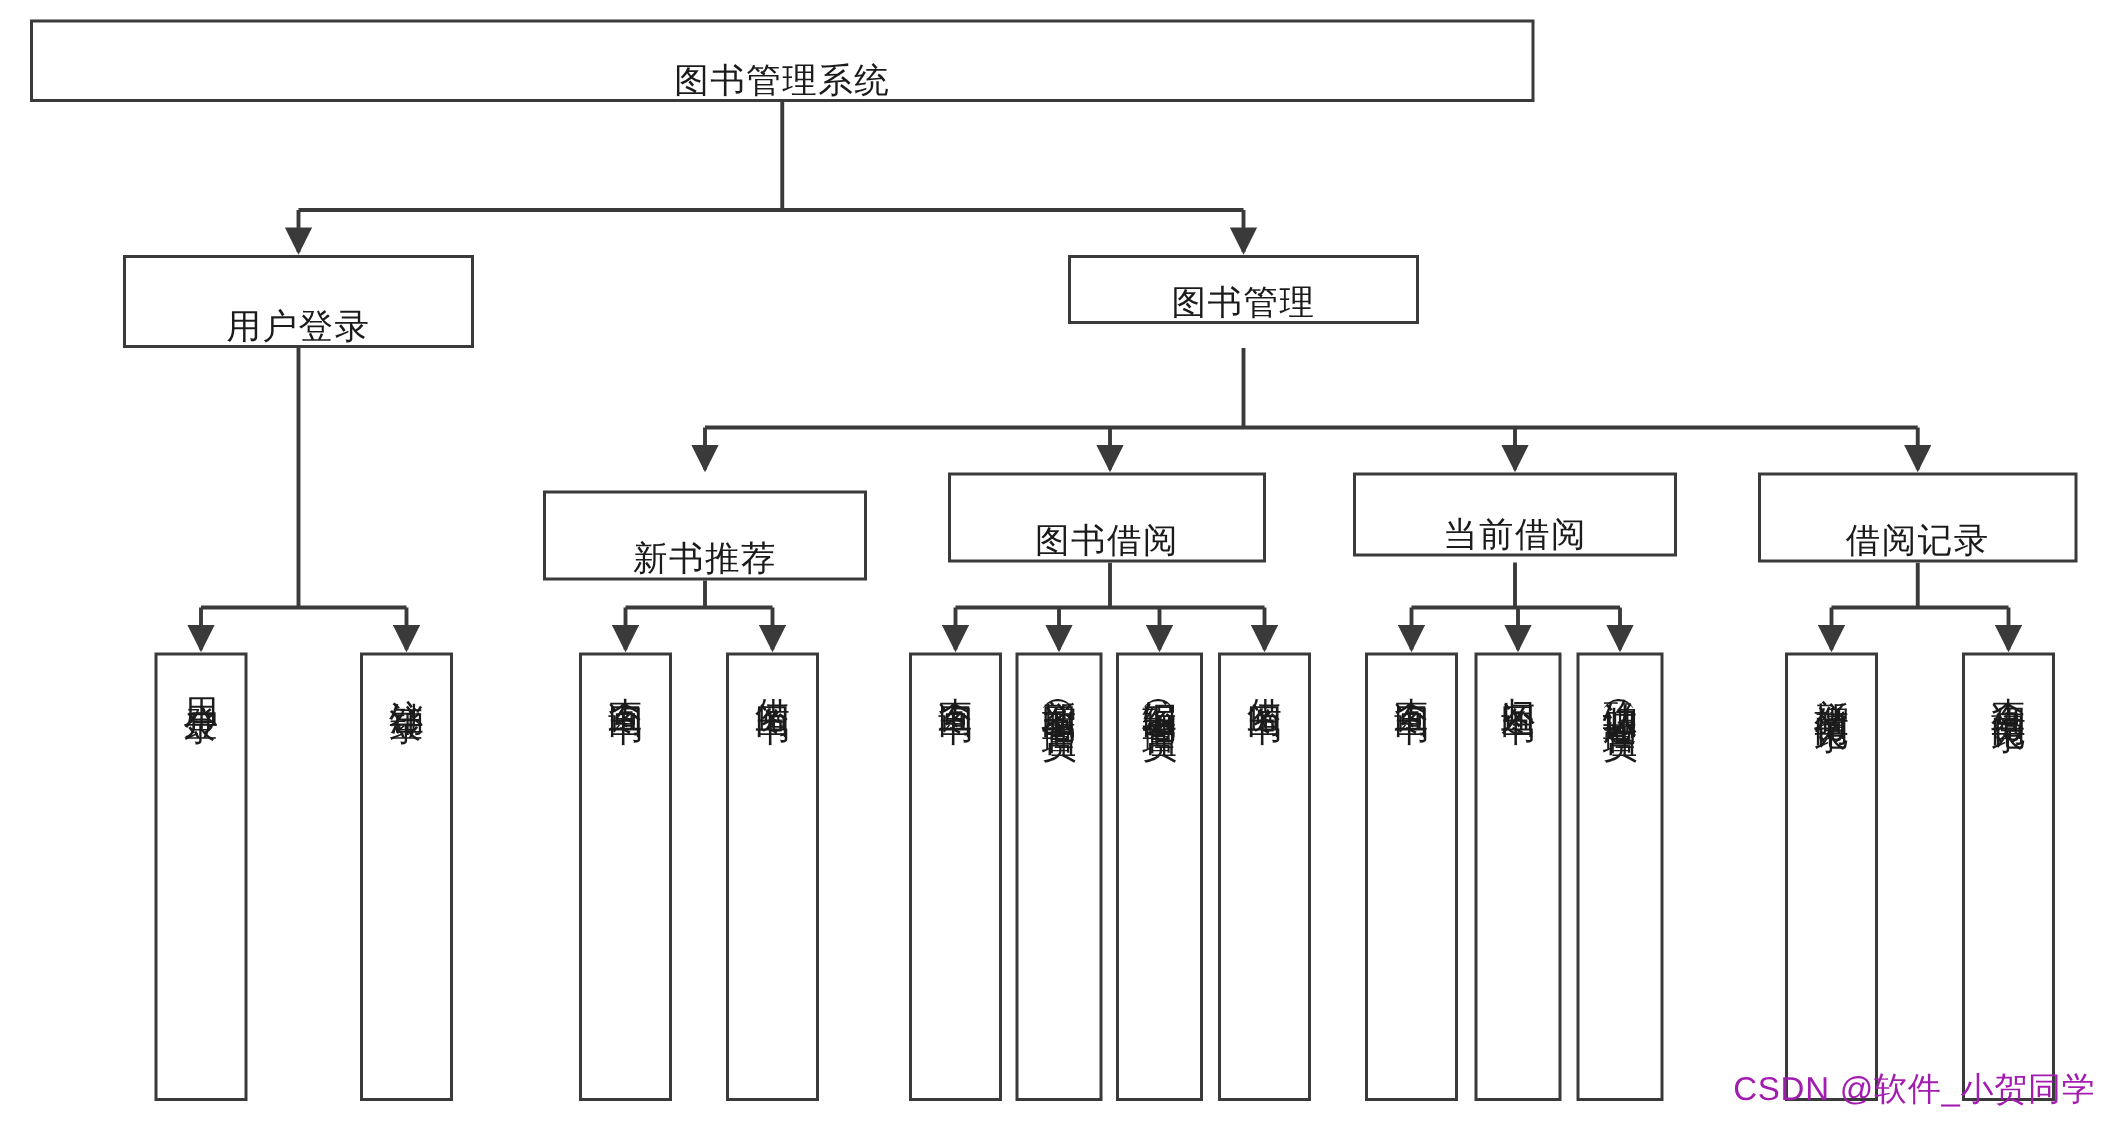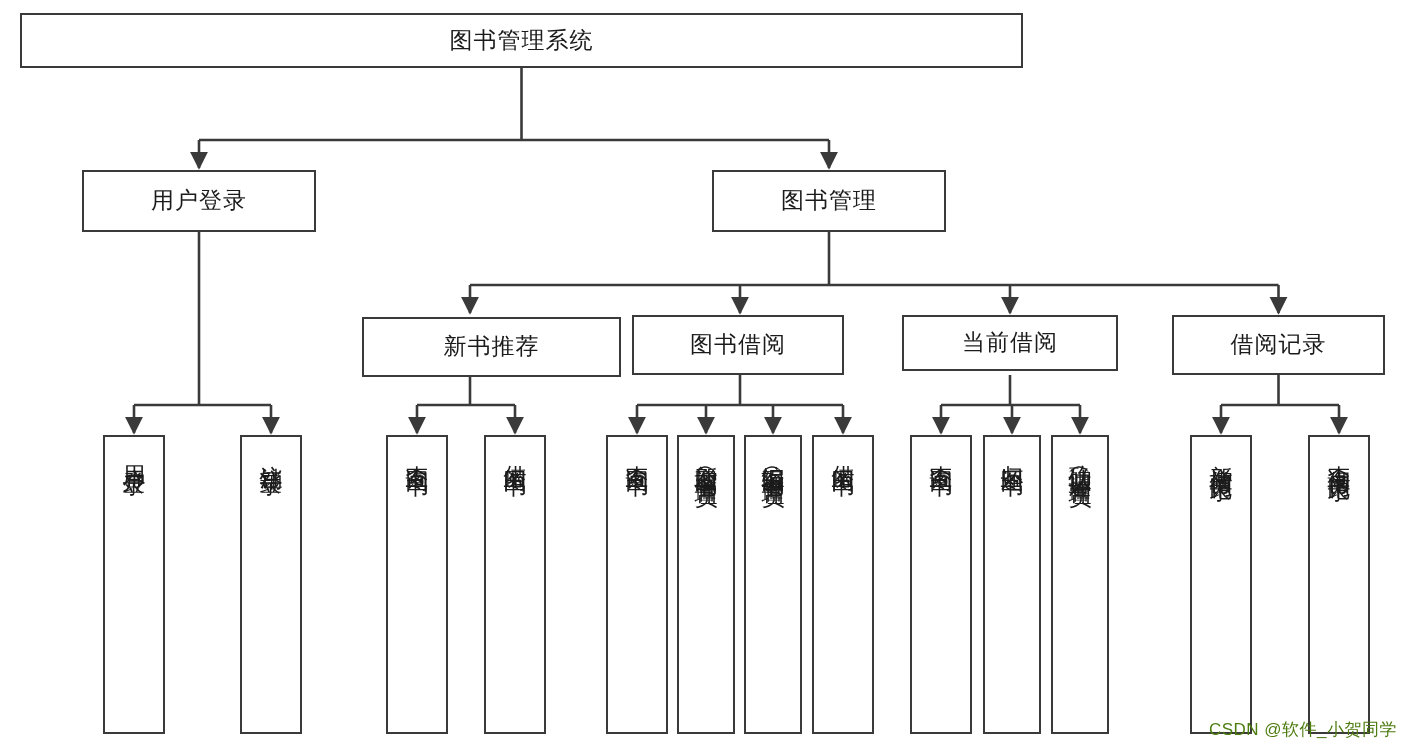--- a/index.html
+++ b/index.html
@@ -3,27 +3,27 @@
 <meta charset="utf-8">
 <style>
   html,body{margin:0;padding:0;background:#ffffff;}
   body{width:1405px;height:747px;overflow:hidden;
        font-family:"Liberation Sans","DejaVu Sans",sans-serif;}
   #stage{position:relative;width:1405px;height:747px;background:#fff;}
   svg#wires{position:absolute;left:0;top:0;width:1405px;height:747px;}
   .node{position:absolute;box-sizing:border-box;background:#ffffff;
         border:2px solid #3a3a3a;display:flex;align-items:center;
         justify-content:center;color:#1b1b1b;}
-  .node.h{font-size:23px;line-height:1.1;letter-spacing:1px;}
+  .node.h{font-size:23px;line-height:1.1;letter-spacing:1px;align-items:flex-end;}
   .node.v{padding:10px 0;align-items:flex-start;}
   .vtext{writing-mode:vertical-rl;text-orientation:upright;
          font-size:23px;line-height:1.18;letter-spacing:3px;
          white-space:nowrap;color:#1b1b1b;}
-  .watermark{position:absolute;right:8px;bottom:6px;font-size:17px;
-             color:#4d7c0f;letter-spacing:.5px;white-space:nowrap;}
+  .watermark{position:absolute;right:8px;bottom:6px;font-size:22px;
+             color:#a21caf;letter-spacing:.5px;white-space:nowrap;}
 </style>
 </head>
 <body>
 
 <div id="stage">
 
   <svg id="wires" viewBox="0 0 1405 747" xmlns="http://www.w3.org/2000/svg">
     <defs>
       <marker id="arw" viewBox="0 0 10 10" refX="9" refY="5" markerWidth="7" markerHeight="7" orient="auto-start-reverse">
         <path d="M 0 0 L 10 5 L 0 10 z" fill="#3a3a3a"></path>
@@ -66,24 +66,24 @@
       </g>
   </svg>
 
   <div id="nodes">
       <div class="node h" style="left: 20px; top: 13px; width: 1003px; height: 55px;">
         <span>图书管理系统</span>
       </div>
       <div class="node h" style="left: 82px; top: 170px; width: 234px; height: 62px;">
         <span>用户登录</span>
       </div>
-      <div class="node h" style="left: 712px; top: 170px; width: 234px; height: 62px;">
+      <div class="node h" style="left: 712px; top: 170px; width: 234px; height: 46px;">
         <span>图书管理</span>
       </div>
-      <div class="node h" style="left: 362px; top: 317px; width: 259px; height: 60px;">
+      <div class="node h" style="left: 362px; top: 327px; width: 216px; height: 60px;">
         <span>新书推荐</span>
       </div>
       <div class="node h" style="left: 632px; top: 315px; width: 212px; height: 60px;">
         <span>图书借阅</span>
       </div>
       <div class="node h" style="left: 902px; top: 315px; width: 216px; height: 56px;">
         <span>当前借阅</span>
       </div>
       <div class="node h" style="left: 1172px; top: 315px; width: 213px; height: 60px;">
         <span>借阅记录</span>

